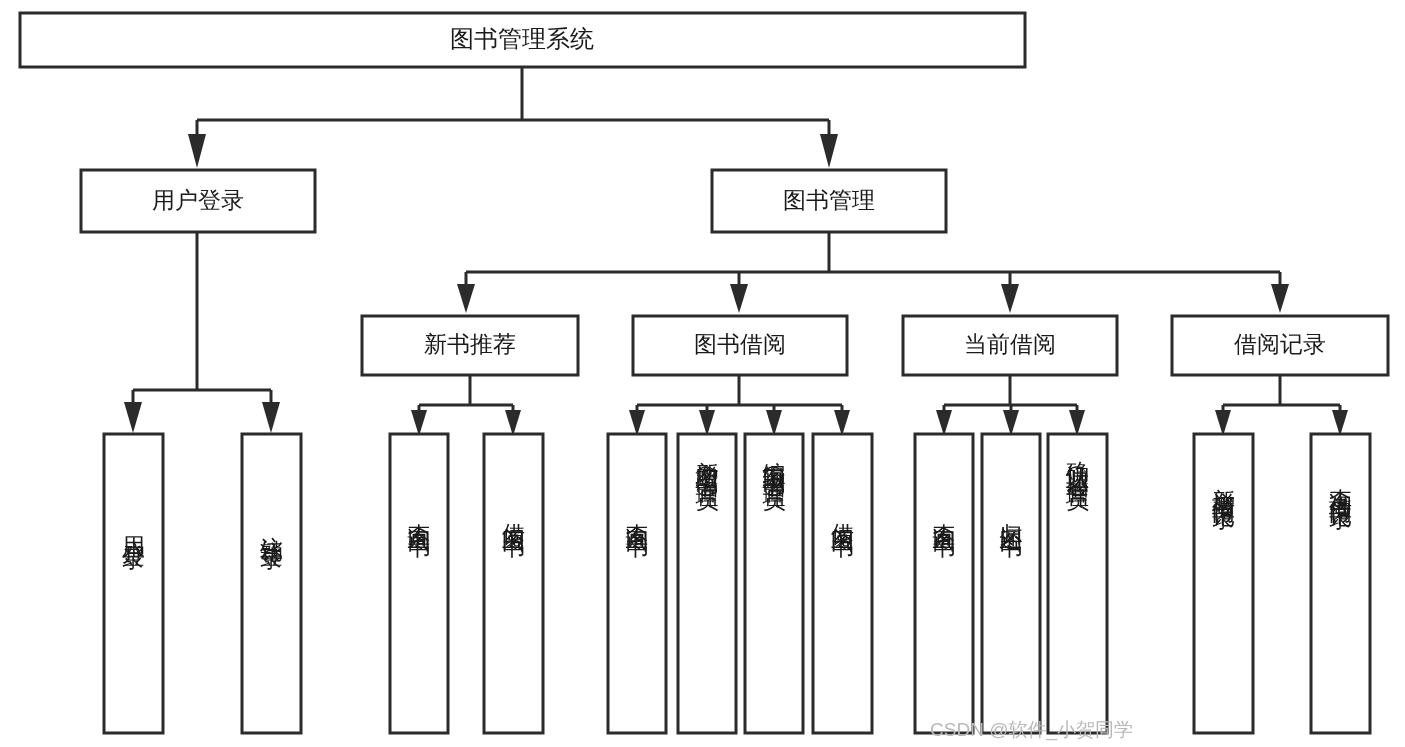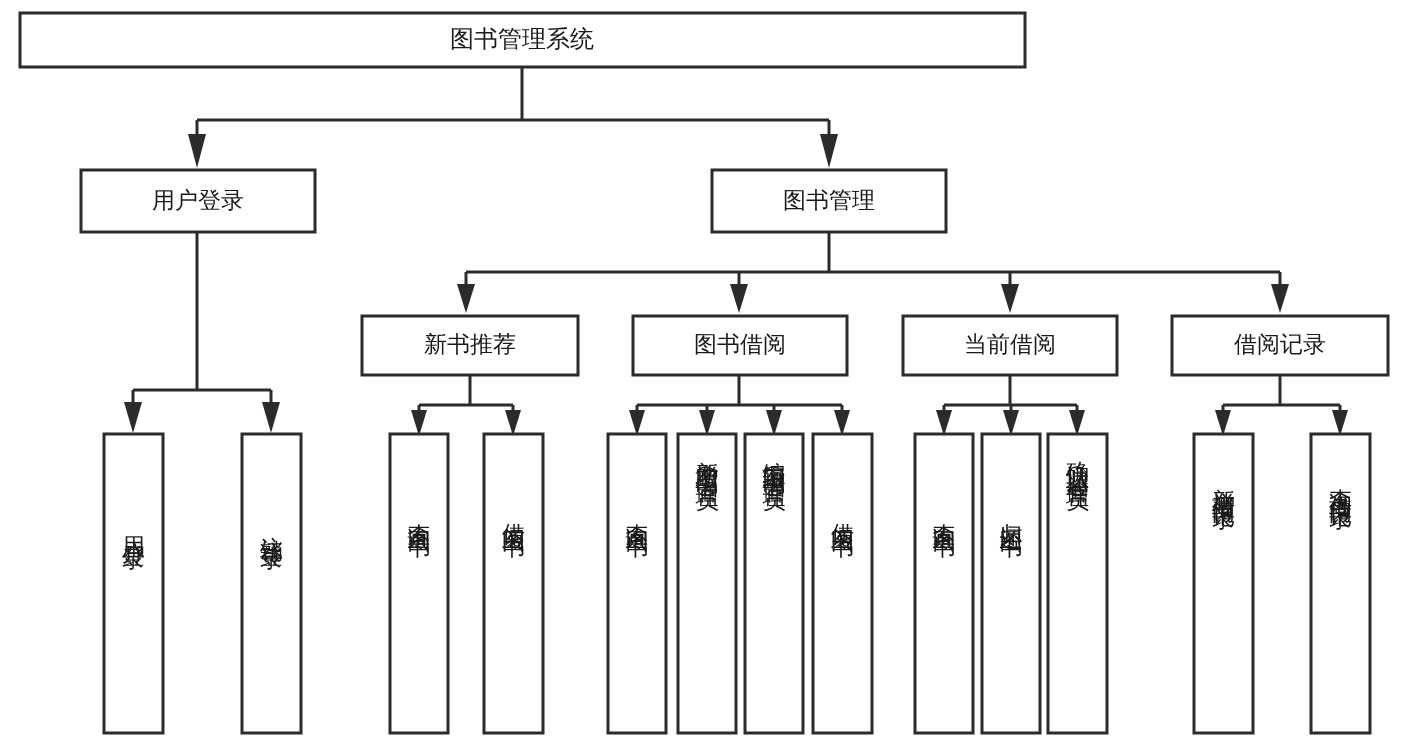--- a/index.html
+++ b/index.html
@@ -246,13 +246,14 @@
   <div class="vlabel-wrap" style="left:1048px; top:443px; width:59px; height:290px;">
     <span class="vlabel">确认归还（管理员）</span>
   </div>
   <div class="vlabel-wrap" style="left:1194px; top:470px; width:59px; height:263px;">
     <span class="vlabel">新增借阅记录</span>
   </div>
   <div class="vlabel-wrap" style="left:1311px; top:470px; width:59px; height:263px;">
     <span class="vlabel">查询借阅记录</span>
   </div>
 
+  <div id="watermark">CSDN @软件_小贺同学</div>
 </div>
 
 </body></html>

